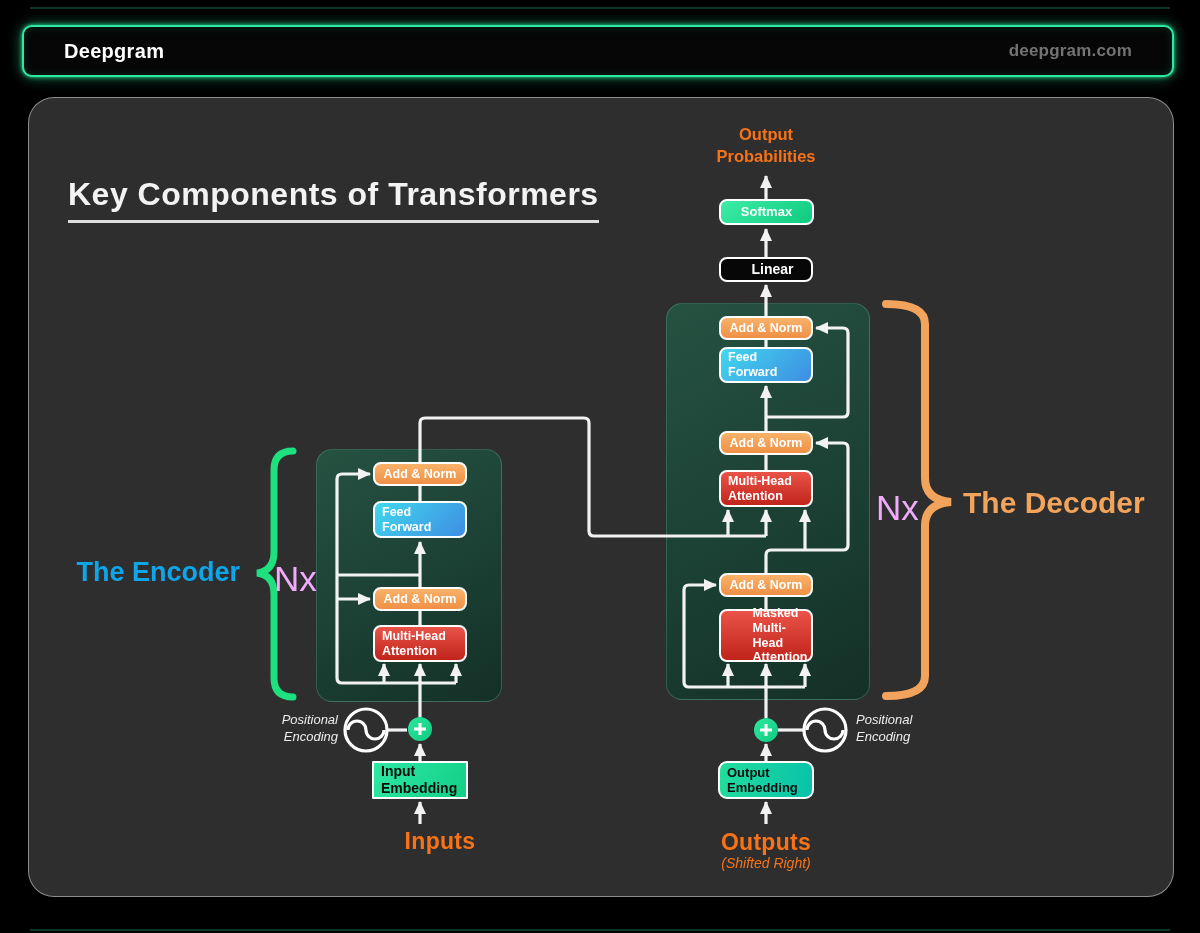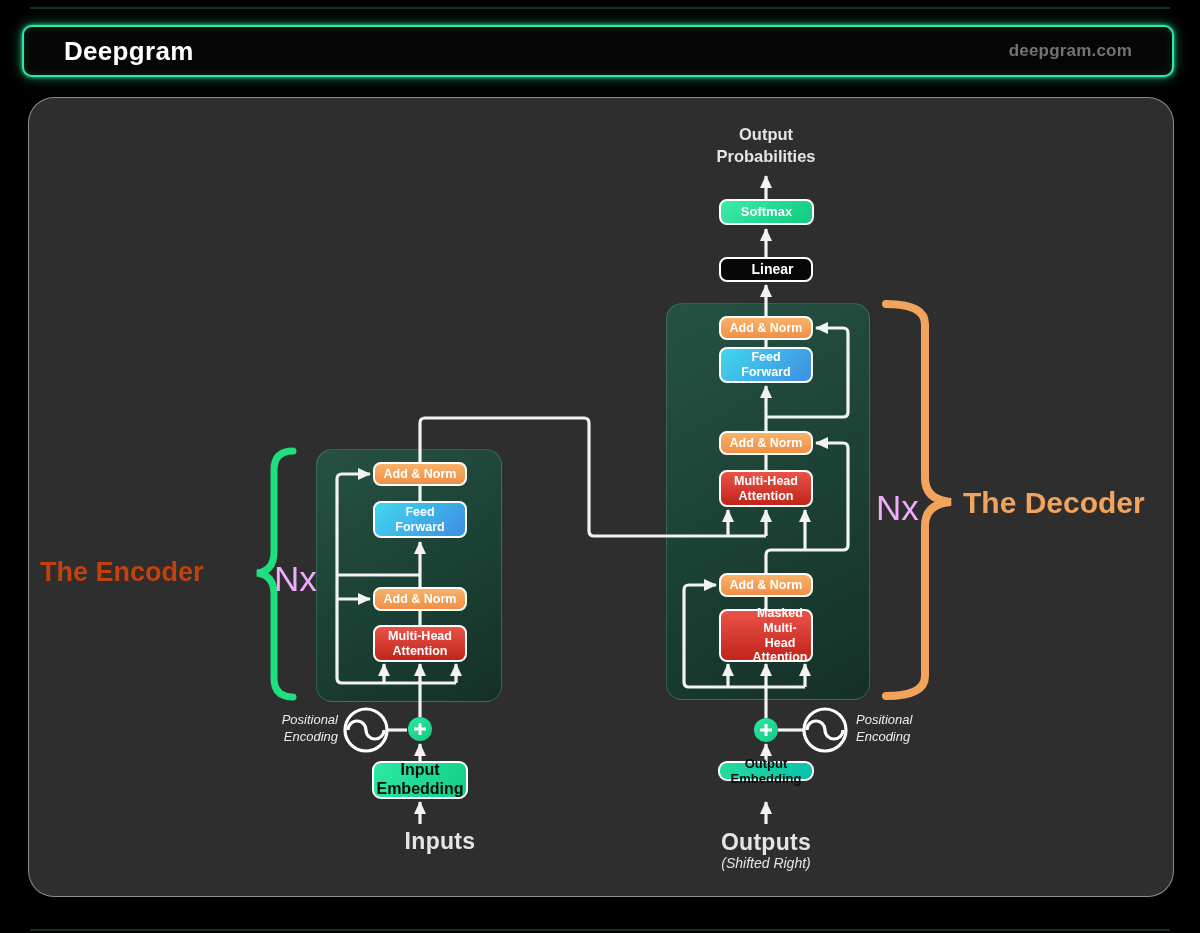--- a/index.html
+++ b/index.html
@@ -4,48 +4,48 @@
 <style>
   html,body{margin:0;padding:0;background:#000;}
   .stage{position:relative;width:1200px;height:933px;background:#000;overflow:hidden;
          font-family:"Liberation Sans",sans-serif;-webkit-font-smoothing:antialiased;}
   .edge-glow{position:absolute;left:30px;right:30px;height:2px;background:#0e4231;opacity:.8;}
   
   .topbar{position:absolute;left:22px;top:25px;width:1152px;height:52px;background:#060606;
           border:2px solid #2de9a2;border-radius:10px;
           box-shadow:0 0 14px rgba(45,233,162,.5),0 0 4px rgba(45,233,162,.9),inset 0 0 10px rgba(45,233,162,.15);
           display:flex;align-items:center;justify-content:space-between;padding:0 40px;box-sizing:border-box;}
-  .logo{color:#fff;font-size:26px;font-weight:bold;letter-spacing:.3px;}
+  .logo{color:#fff;font-size:20px;font-weight:bold;letter-spacing:.3px;}
   .site{color:#737373;font-size:17px;font-weight:bold;letter-spacing:.2px;}
   
   .panel{position:absolute;left:28px;top:97px;width:1144px;height:798px;background:#2e2e2f;
          border:1px solid rgba(255,255,255,.45);border-radius:26px;z-index:0;}
   .title{position:absolute;left:68px;top:176px;margin:0;color:#f3f3f3;font-size:32px;font-weight:bold;
          letter-spacing:.5px;border-bottom:3px solid #dedede;padding-bottom:7px;z-index:3;}
   
   .container{position:absolute;border-radius:16px;z-index:1;
              background:linear-gradient(150deg,#265242 0%,#1b4034 55%,#143027 100%);
              border:1.5px solid rgba(130,205,175,.28);}
   
   .wires{position:absolute;left:0;top:0;z-index:2;pointer-events:none;}
   
   .box{position:absolute;z-index:3;box-sizing:border-box;border:2px solid #fff;border-radius:8px;
-       display:flex;align-items:center;justify-content:center;text-align:center;
+       display:flex;align-items:center;justify-content:center;
        color:#fff;font-size:12.5px;font-weight:bold;line-height:1.18;padding:1px 7px;}
   .box-orange{background:linear-gradient(180deg,#f8b269,#ef9046);}
   .box-red{background:linear-gradient(180deg,#ea5348,#c0241b);}
   .box-blue{background:linear-gradient(135deg,#41d7ee,#3e8ee2);}
   .box-black{background:#070707;font-size:14px;}
   .box-softmax{background:linear-gradient(140deg,#3deca7,#0fcb80);font-size:13px;}
-  .box-emb-green{background:linear-gradient(120deg,#2ee8a4,#12cf86);color:#0b0b0b;font-size:16px;border-radius:9px;}
+  .box-emb-green{background:linear-gradient(120deg,#2ee8a4,#12cf86);color:#0b0b0b;font-size:14px;border-radius:1px;}
   .box-emb-teal{background:linear-gradient(100deg,#25dc9c,#07c2ab);color:#0b0b0b;font-size:13px;border-radius:9px;}
   
-  .lbl{position:absolute;z-index:3;color:#e5e5e5;}
+  .lbl{position:absolute;z-index:3;color:#f97316;}
   .lbl-prob{width:150px;text-align:center;font-size:16.5px;font-weight:bold;line-height:1.32;}
-  .lbl-section-green{color:#c2410c;font-size:27px;font-weight:bold;width:200px;}
+  .lbl-section-green{color:#0ea5e9;font-size:27px;font-weight:bold;width:200px;text-align:right;}
   .lbl-section-orange{color:#f2a35c;font-size:30px;font-weight:bold;}
   .lbl-nx{font-size:35px;color:#f0abfc;}
   .lbl-pos{font-size:13px;font-style:italic;color:#ececec;line-height:1.3;}
   .lbl-io{width:120px;text-align:center;font-size:23px;font-weight:bold;letter-spacing:.3px;}
   .lbl-shift{width:120px;text-align:center;font-size:14px;font-style:italic;}
 </style>
 </head>
 <body>
 
 <div class="stage">
@@ -53,20 +53,21 @@
   <div class="edge-glow" style="top:7px;"></div>
   <div class="edge-glow" style="top:929px;"></div>
 
   <div class="topbar">
     <div class="logo">Deepgram</div>
     <div class="site">deepgram.com</div>
   </div>
 
   <div class="panel"></div>
 
+  <h1 class="title">Key Components of Transformers</h1>
 
   <div class="container" style="left:316px;top:449px;width:184px;height:251px;"></div>
   <div class="container" style="left:666px;top:303px;width:202px;height:395px;"></div>
 
   <svg class="wires" width="1200" height="933" viewBox="0 0 1200 933">
     <defs>
       <marker id="arr" markerUnits="userSpaceOnUse" markerWidth="18" markerHeight="18" refX="12" refY="6" orient="auto">
         <path d="M0,0 L13,6 L0,12 Z" fill="#f2f2f2"></path>
       </marker>
       <linearGradient id="plusGrad" x1="0" y1="0" x2="1" y2="1">
@@ -150,21 +151,21 @@
   <div class="box box-red" style="left:719px;top:470px;width:94px;height:37px;">Multi-Head Attention</div>
   <div class="box box-orange" style="left:719px;top:573px;width:94px;height:24px;">Add &amp; Norm</div>
   <div class="box box-red" style="left:719px;top:609px;width:94px;height:53px;padding-left:35px;">Masked Multi-Head Attention</div>
 
   <div class="box box-orange" style="left:373px;top:462px;width:94px;height:24px;">Add &amp; Norm</div>
   <div class="box box-blue" style="left:373px;top:501px;width:94px;height:37px;">Feed Forward</div>
   <div class="box box-orange" style="left:373px;top:587px;width:94px;height:24px;">Add &amp; Norm</div>
   <div class="box box-red" style="left:373px;top:625px;width:94px;height:37px;">Multi-Head Attention</div>
 
   <div class="box box-emb-green" style="left:372px;top:761px;width:96px;height:38px;">Input Embedding</div>
-  <div class="box box-emb-teal" style="left:718px;top:761px;width:96px;height:20px;">Output Embedding</div>
+  <div class="box box-emb-teal" style="left:718px;top:761px;width:96px;height:38px;">Output Embedding</div>
 
   <div class="lbl lbl-section-green" style="left:40px;top:557px;">The Encoder</div>
   <div class="lbl lbl-nx" style="left:274px;top:559px;">Nx</div>
   <div class="lbl lbl-section-orange" style="left:963px;top:486px;">The Decoder</div>
   <div class="lbl lbl-nx" style="left:876px;top:488px;">Nx</div>
 
   <div class="lbl lbl-pos" style="left:232px;top:712px;width:106px;text-align:right;">Positional Encoding</div>
   <div class="lbl lbl-pos" style="left:856px;top:712px;width:110px;">Positional Encoding</div>
 
   <div class="lbl lbl-io" style="left:380px;top:828px;">Inputs</div>

